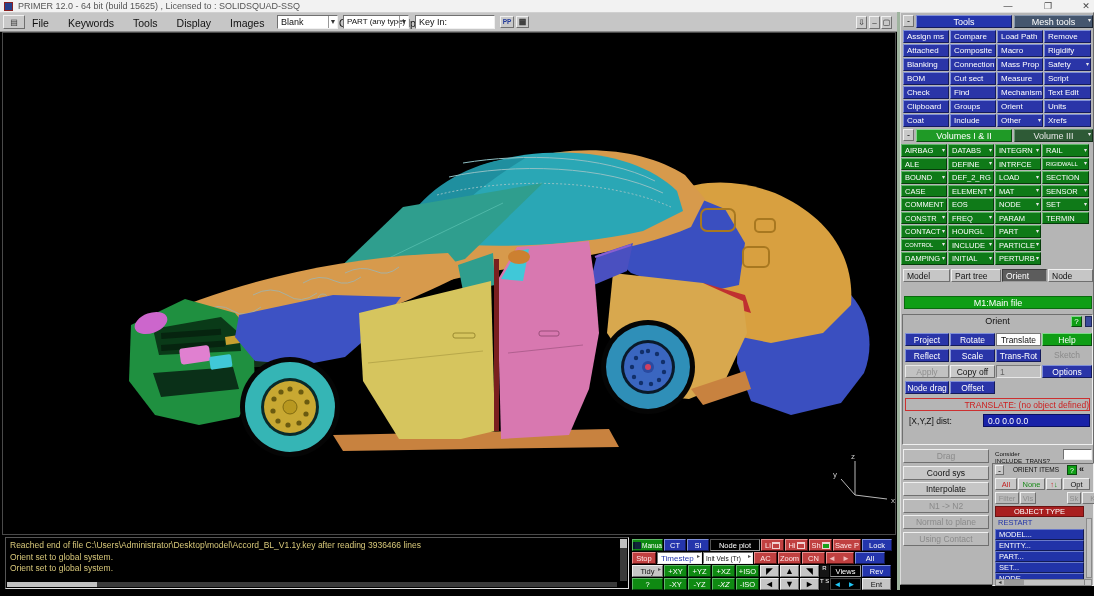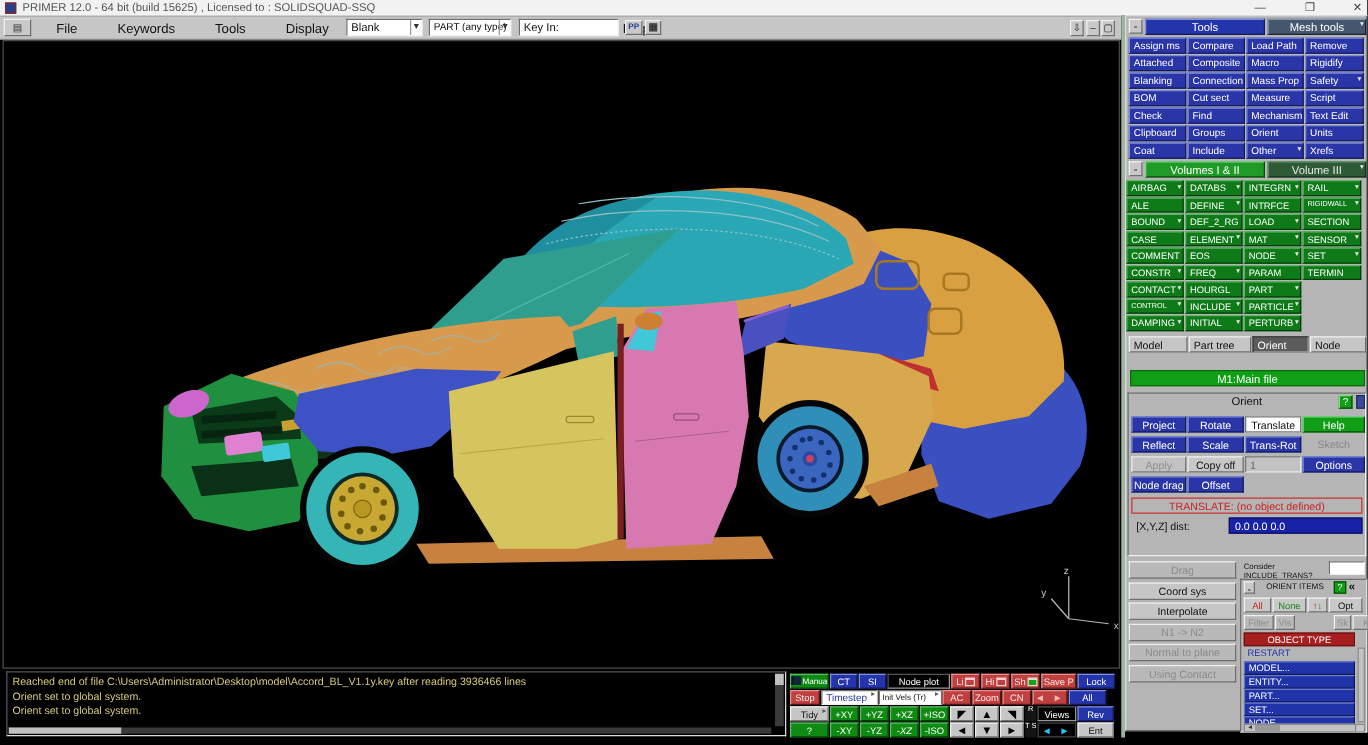--- a/index.html
+++ b/index.html
@@ -18,21 +18,21 @@
   #w-min{left:1000px;} #w-max{left:1040px;} #w-close{left:1078px;}
 
   
   .menubar { position:absolute; left:0; top:13px; width:897px; height:19px;
     background:#c6c6c6; border-bottom:1px solid #8a8a8a; }
   .win-icon-btn { position:absolute; left:3px; top:2px; width:22px; height:14px;
     background:#c9c9c9; border:1px solid; border-color:#f0f0f0 #707070 #707070 #f0f0f0;
     font-size:8px; text-align:center; line-height:13px; color:#333; }
   .menus { position:absolute; left:30px; top:0; height:19px; display:flex; gap:15px;
     align-items:center; }
-  .menu-item { font-size:10.5px; color:#111; padding:0 2px;margin-left:13px; }
+  .menu-item { font-size:10.5px; color:#111; padding:0 2px; }
   .dd { position:absolute; top:2px; height:14px; background:#fff;
     border:1px solid; border-color:#707070 #f0f0f0 #f0f0f0 #707070;
     font-size:9px; color:#111; line-height:12px; padding-left:3px; }
   .dd .dda { position:absolute; right:0; top:0; width:9px; height:12px;
     border-left:1px solid #999; font-size:7px; text-align:center; line-height:12px; color:#333; }
   #dd-blank { left:277px; width:61px; }
   #dd-part  { left:343px; width:66px; font-size:8px; }
   #keyin    { left:415px; width:80px; }
   .tinybtn { position:absolute; top:3px; height:12px; background:#c9c9c9;
     border:1px solid; border-color:#f0f0f0 #707070 #707070 #f0f0f0;
@@ -94,21 +94,21 @@
   .ob { height:13px; font-size:8.5px; text-align:center; line-height:12px; overflow:hidden; }
   .ob-blue { background:#2a35a8; color:#fff; border:1px solid; border-color:#7f8fd8 #141a5a #141a5a #7f8fd8; }
   .ob-green { background:#0f9e15; color:#fff; border:1px solid; border-color:#7fd88a #0a4a0e #0a4a0e #7fd88a; }
   .ob-sel { background:#fdfdfd; color:#111; border:1px solid #777; }
   .ob-dis-flat { background:transparent; color:#8a8a8a; border:none; }
   .ob-dis-raised { background:#c2c2c2; color:#8f8f8f; border:1px solid; border-color:#e8e8e8 #7a7a7a #7a7a7a #e8e8e8; }
   .ob-raised { background:#c8c8c8; color:#111; border:1px solid; border-color:#efefef #6f6f6f #6f6f6f #efefef; }
   .ob-input { background:#c2c2c2; color:#666; text-align:left; padding-left:3px;
     border:1px solid; border-color:#7a7a7a #e8e8e8 #e8e8e8 #7a7a7a; }
   .op-status { position:absolute; left:2px; top:83px; width:185px; height:13px;
-    border:1px solid #cc3030; color:#cc2020; font-size:8.5px; text-align:center; line-height:12px; }
+    border:1px solid #cc3030; color:#cc2020; font-size:8.5px; text-align:right; line-height:12px; }
   .op-dist-label { position:absolute; left:6px; top:101px; font-size:8.5px; color:#111; }
   .op-dist-input { position:absolute; left:80px; top:99px; width:107px; height:13px;
     background:#1822a8; color:#fff; font-size:8.5px; line-height:12px; padding-left:4px;
     border:1px solid #0a1060; }
 
   .action-btn { position:absolute; left:2px; width:86px; height:14px; background:#c6c6c6;
     color:#111; font-size:8.5px; text-align:center; line-height:13px;
     border:1px solid; border-color:#efefef #6f6f6f #6f6f6f #efefef; }
   .action-btn.disabled { background:#b9b9b9; color:#8a8a8a; }
 

